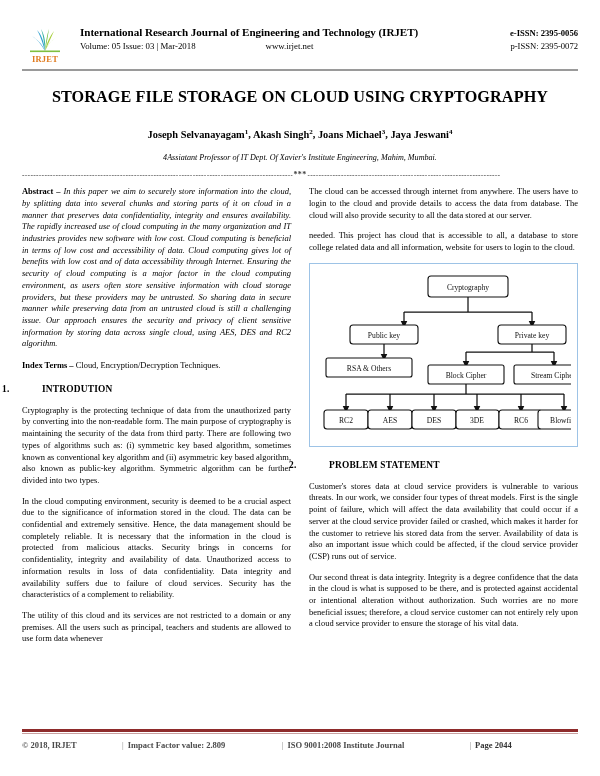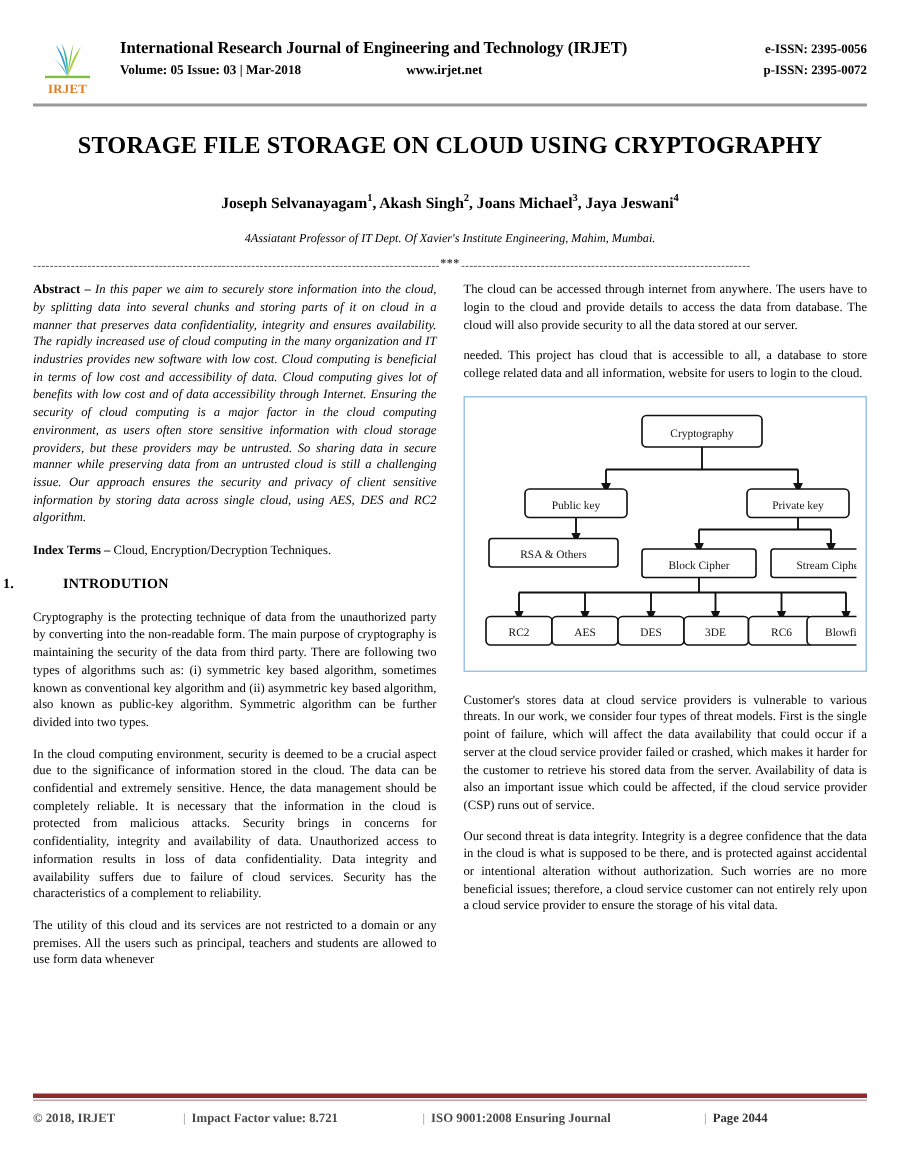--- a/index.html
+++ b/index.html
@@ -64,21 +64,21 @@
     font-weight: bold;
     font-size: 8.6px;
     white-space: nowrap;
     margin-left: auto;
     padding-left: 10px;
   }
   .mast-row2 {
     display: flex;
     align-items: baseline;
     margin-top: 3px;
-    font-weight: bold;
+    font-weight: normal;
     font-size: 8.8px;
   }
   .mast-vol { white-space: nowrap; }
   .mast-web {
     margin-left: 70px;
     white-space: nowrap;
   }
   .mast-issn2 {
     margin-left: auto;
     font-size: 8.6px;
@@ -378,34 +378,35 @@
               <text x="205" y="153">RC6</text>
             </g>
             <g>
               <rect x="222" y="140" width="52" height="19" rx="3" fill="#fff" stroke="#111" stroke-width="1.1"></rect>
               <text x="248" y="153">Blowfish</text>
             </g>
           </g>
         </svg>
       </div>
 
+      <h2 class="section"><span class="num">2.</span><span>PROBLEM STATEMENT</span></h2>
 
       <p class="body">Customer's stores data at cloud service providers is vulnerable to various threats. In our work, we consider four types of threat models. First is the single point of failure, which will affect the data availability that could occur if a server at the cloud service provider failed or crashed, which makes it harder for the customer to retrieve his stored data from the server. Availability of data is also an important issue which could be affected, if the cloud service provider (CSP) runs out of service.</p>
       <p class="body">Our second threat is data integrity. Integrity is a degree confidence that the data in the cloud is what is supposed to be there, and is protected against accidental or intentional alteration without authorization. Such worries are no more beneficial issues; therefore, a cloud service customer can not entirely rely upon a cloud service provider to ensure the storage of his vital data.</p>
     </div>
   </div>
 
   <div class="footer-wrap">
     <div class="footer-rule-top"></div>
     <div class="footer-rule-gap"></div>
     <div class="footer-rule-bot"></div>
     <div class="footer-row">
       <span class="f1">© 2018, IRJET</span>
       <span class="sep">|</span>
-      <span class="f2">Impact Factor value: 8.721</span>
+      <span class="f2">Impact Factor value: 2.809</span>
       <span class="sep">|</span>
-      <span class="f3">ISO 9001:2008 Ensuring Journal</span>
+      <span class="f3">ISO 9001:2008 Institute Journal</span>
       <span class="sep">|</span>
       <span class="f4">Page 2044</span>
     </div>
   </div>
 
 </div>
 
 </body></html>

